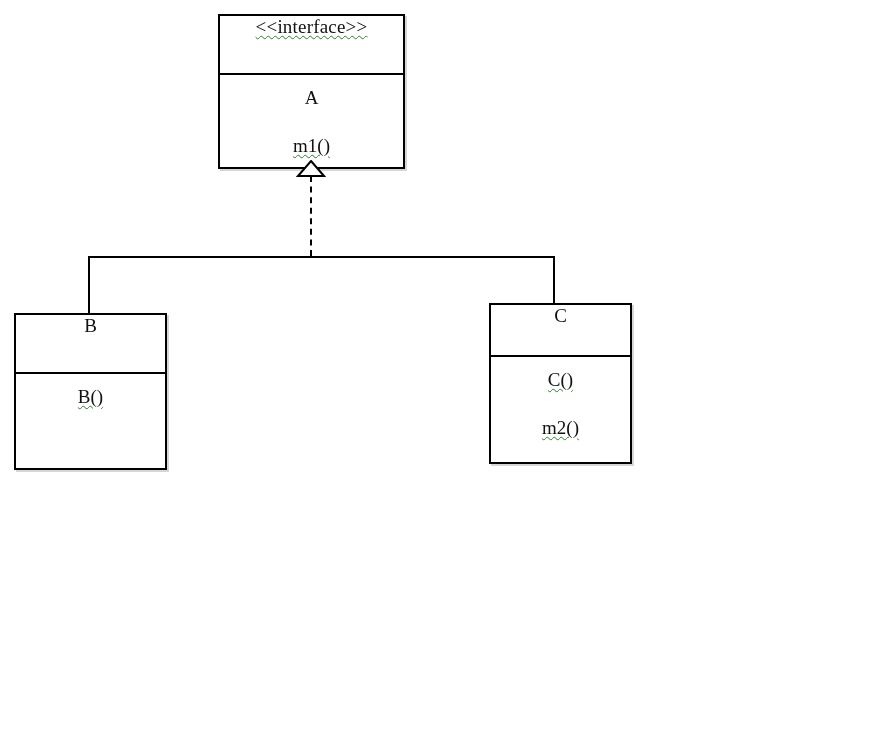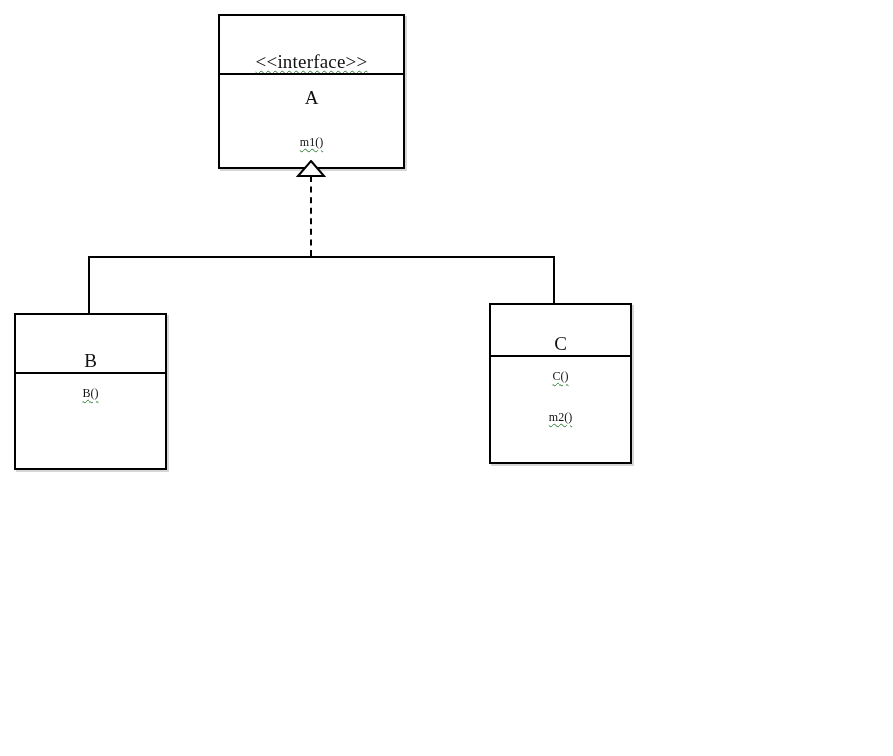--- a/index.html
+++ b/index.html
@@ -33,41 +33,41 @@
     z-index: 5;
     box-shadow: 2px 2px 0 #d6d6d6;
   }
   .compartment {
     display: flex;
     flex-direction: column;
     align-items: center;
     box-sizing: border-box;
   }
   .compartment.header {
-    justify-content: flex-end;
+    justify-content: flex-start;
   }
   .compartment.body {
     border-top: 2px solid #000000;
     padding-top: 12px;
     flex: 1 1 auto;
     gap: 26px;
   }
   .stereotype {
     font-size: 19px;
     color: #111111;
     letter-spacing: 0.2px;
     white-space: nowrap;
   }
   .class-name {
     font-size: 19px;
     color: #111111;
     white-space: nowrap;
   }
   .member {
-    font-size: 12px;
+    font-size: 19px;
     color: #111111;
     white-space: nowrap;
   }
   
   .spell {
     text-decoration: underline;
     text-decoration-style: wavy;
     text-decoration-color: #2e7d32;
     text-decoration-thickness: 1px;
     text-underline-offset: 2px;

